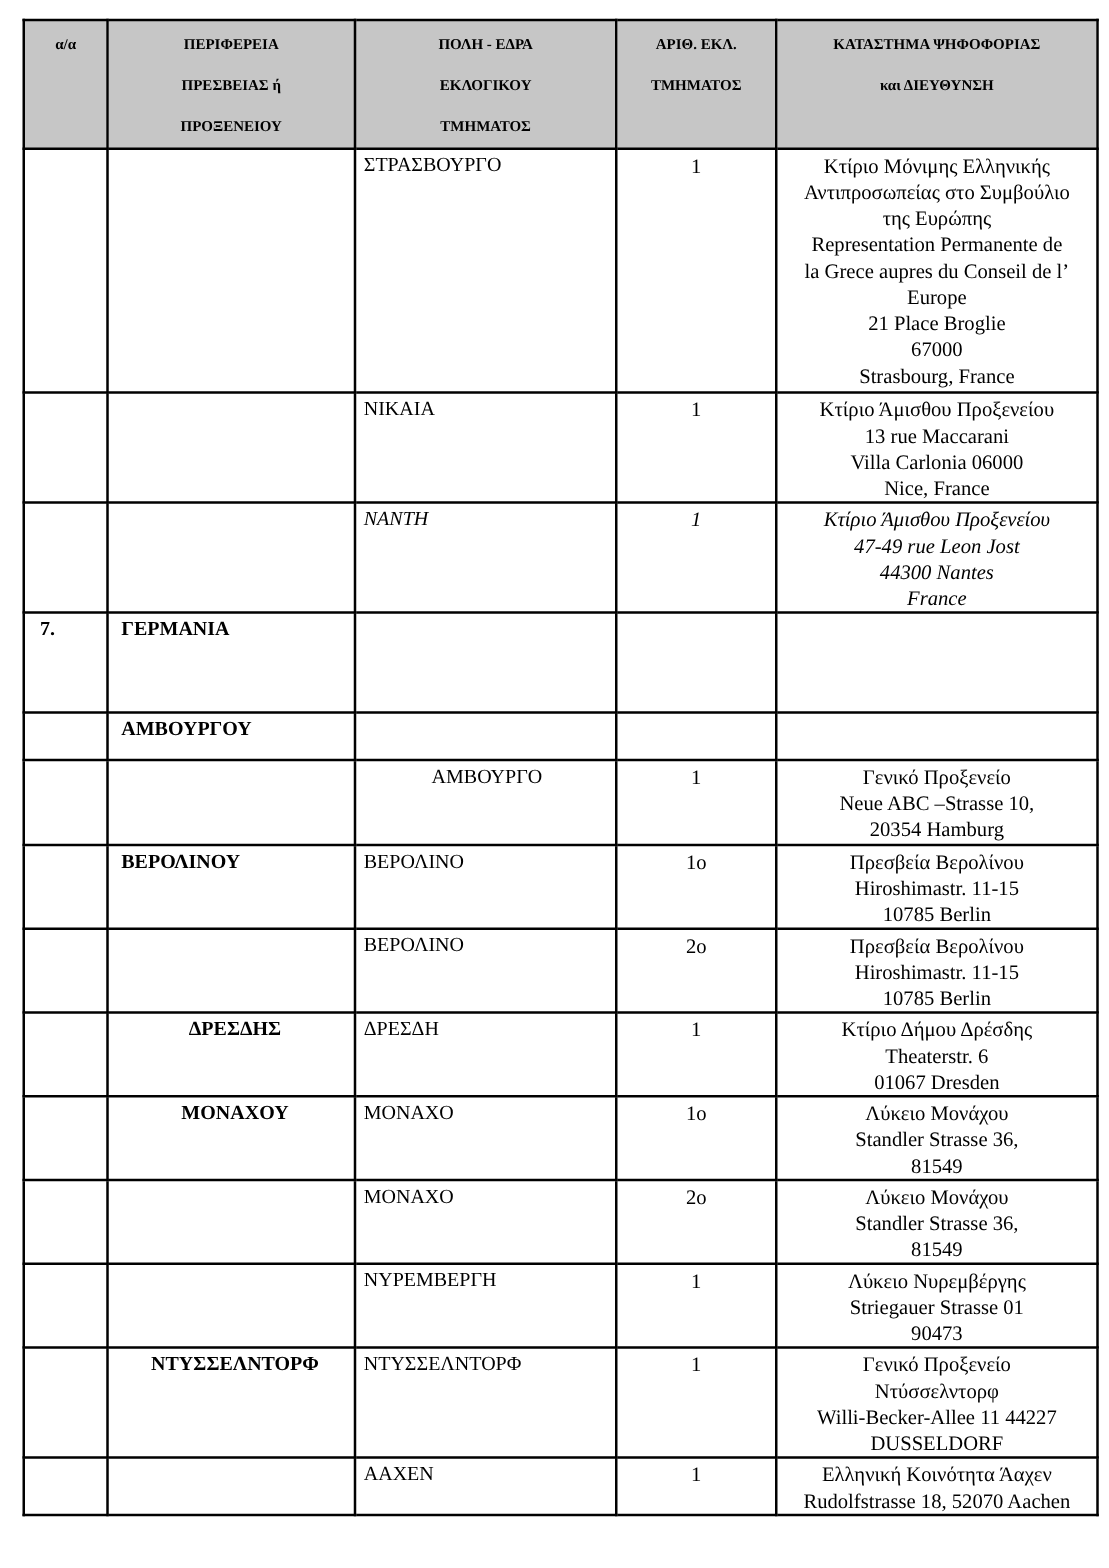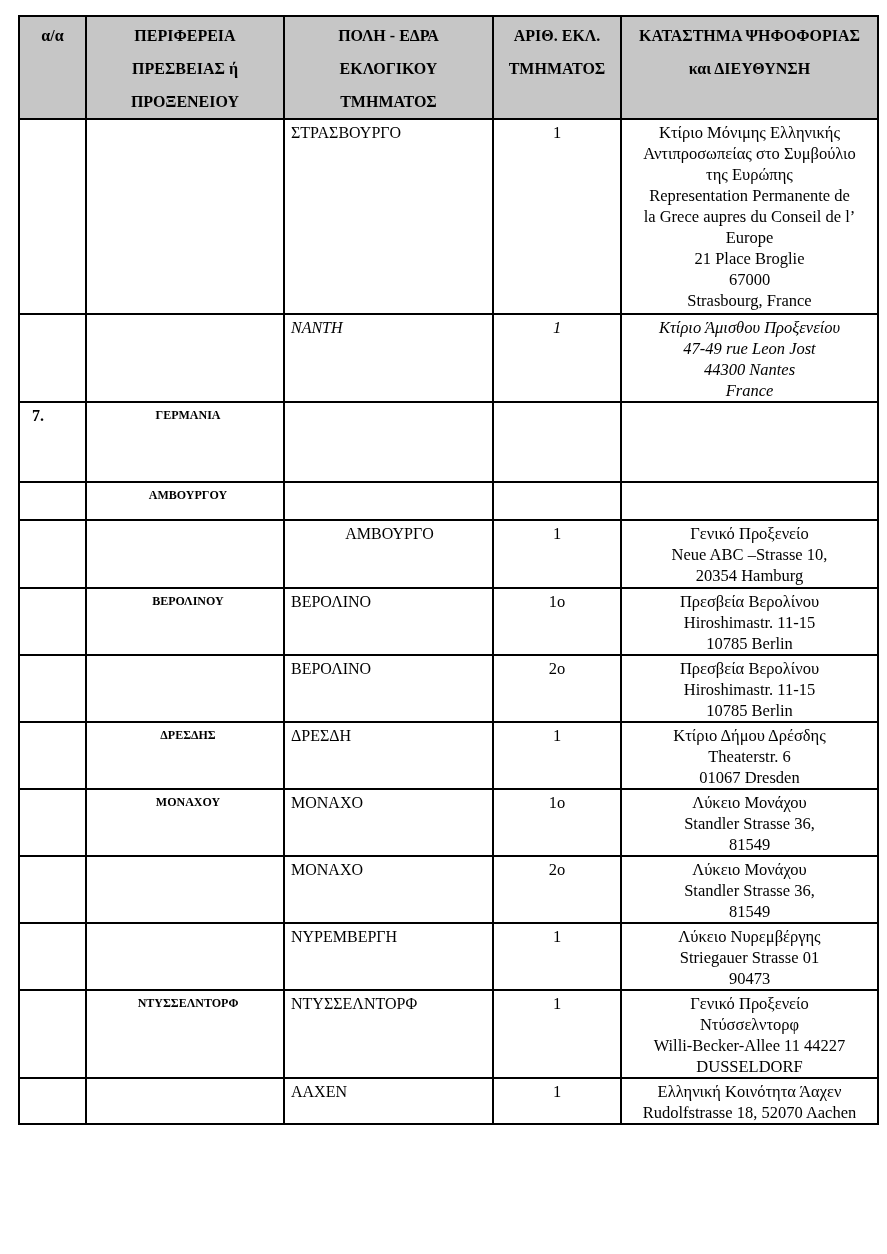--- a/index.html
+++ b/index.html
@@ -26,21 +26,21 @@
   .doc-table th, .doc-table td {
     border: 2px solid #000000;
     vertical-align: top;
     padding: 0;
     overflow: hidden;
     word-wrap: normal;
   }
   .doc-table th {
     background: #c6c6c6;
     font-weight: bold;
-    font-size: 16px;
+    font-size: 12px;
     padding-top: 2px;
     margin-left: 14px;
   }
   .hline {
     height: 33px;
     line-height: 33px;
     text-align: center;
     white-space: nowrap;
   }
   .doc-table td {
@@ -49,24 +49,23 @@
     padding-top: 2px;
   }
   td.cell-num {
     font-weight: bold;
     font-size: 16px;
     text-align: left;
     padding-left: 12px;
   }
   td.cell-region {
     font-weight: bold;
-    font-size: 12px;
+    font-size: 16px;
     padding-left: 10px;
     padding-right: 4px;
-    text-align: center;
   }
   td.cell-city {
     font-size: 16px;
     padding-left: 6px;
     padding-right: 4px;
     margin-top: 24px;
   }
   td.cell-station {
     text-align: center;
   }
@@ -128,20 +127,32 @@
             <div class="address-line">Αντιπροσωπείας στο Συμβούλιο</div>
             <div class="address-line">της Ευρώπης</div>
             <div class="address-line">Representation Permanente de</div>
             <div class="address-line">la Grece aupres du Conseil de l’</div>
             <div class="address-line">Europe</div>
             <div class="address-line">21 Place Broglie</div>
             <div class="address-line">67000</div>
             <div class="address-line">Strasbourg, France</div>
           </td>
         </tr>
+        <tr style="height: 82px;">
+          <td class="cell-num"></td>
+          <td class="cell-region align-left"></td>
+          <td class="cell-city align-left">ΝΙΚΑΙΑ</td>
+          <td class="cell-station">1</td>
+          <td class="cell-address">
+            <div class="address-line">Κτίριο Άμισθου Προξενείου</div>
+            <div class="address-line">13 rue Maccarani</div>
+            <div class="address-line">Villa Carlonia 06000</div>
+            <div class="address-line">Nice, France</div>
+          </td>
+        </tr>
         <tr style="height: 88px; font-style: italic;">
           <td class="cell-num"></td>
           <td class="cell-region align-left"></td>
           <td class="cell-city align-left">ΝΑΝΤΗ</td>
           <td class="cell-station">1</td>
           <td class="cell-address">
             <div class="address-line">Κτίριο Άμισθου Προξενείου</div>
             <div class="address-line">47-49 rue Leon Jost</div>
             <div class="address-line">44300 Nantes</div>
             <div class="address-line">France</div>

